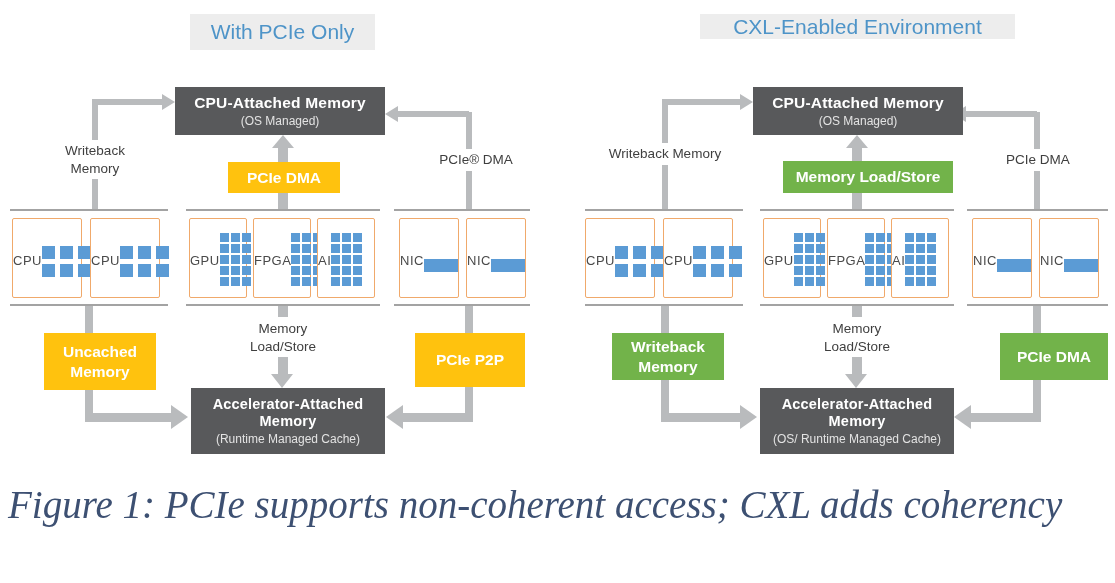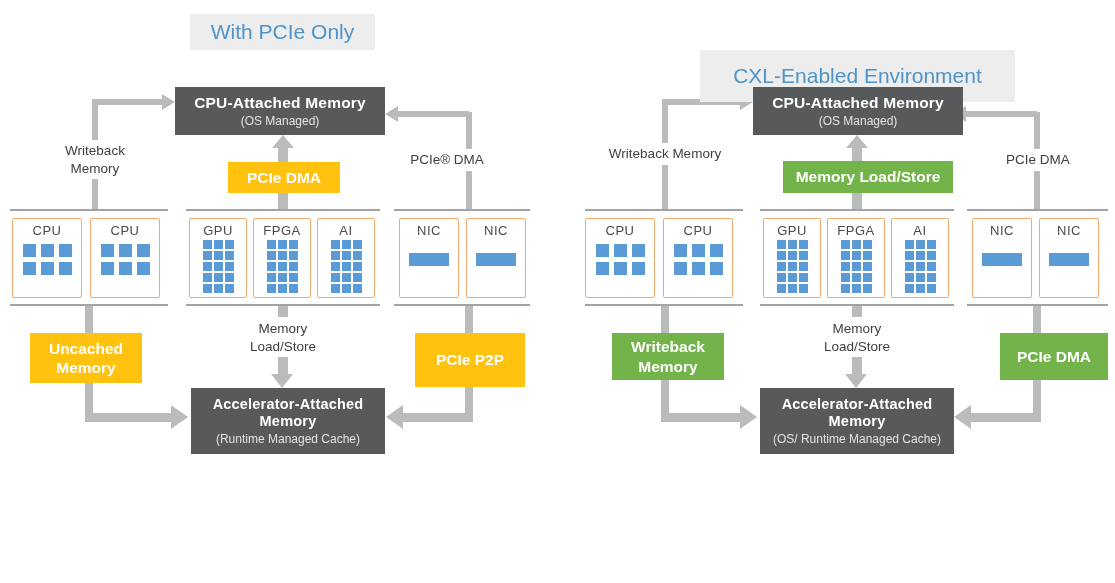--- a/index.html
+++ b/index.html
@@ -34,21 +34,21 @@
   .ah{position:absolute;width:0;height:0;z-index:1;}
   .ah-right-sm{border-top:8px solid transparent;border-bottom:8px solid transparent;border-left:13px solid var(--arrow-gray);}
   .ah-left-sm {border-top:8px solid transparent;border-bottom:8px solid transparent;border-right:13px solid var(--arrow-gray);}
   .ah-up      {border-left:11px solid transparent;border-right:11px solid transparent;border-bottom:13px solid var(--arrow-gray);}
   .ah-down    {border-left:11px solid transparent;border-right:11px solid transparent;border-top:14px solid var(--arrow-gray);}
   .ah-right-lg{border-top:12px solid transparent;border-bottom:12px solid transparent;border-left:17px solid var(--arrow-gray);}
   .ah-left-lg {border-top:12px solid transparent;border-bottom:12px solid transparent;border-right:17px solid var(--arrow-gray);}
 
   
   .device{position:absolute;top:218px;height:80px;background:#fff;box-sizing:border-box;
-    border:1.5px solid var(--device-border);border-radius:2px;display:flex;flex-direction:column;
+    border:1.5px solid var(--device-border);border-radius:2px;display:flex;flex-direction:row;
     align-items:center;z-index:2;}
   .dev-label{font-size:13px;color:#4a4a4a;margin-top:4px;letter-spacing:.5px;}
   .grid{display:grid;}
   .grid i{display:block;background:var(--chip-blue);}
   .grid.cpu{grid-template-columns:repeat(3,13px);grid-auto-rows:13px;gap:5px;margin-top:6px;}
   .grid.chip{grid-template-columns:repeat(3,9px);grid-auto-rows:9px;gap:2px;margin-top:2px;}
   .nic-bar{width:40px;height:13px;background:var(--chip-blue);margin-top:15px;}
 
   
   .caption{position:absolute;left:8px;top:482px;font-family:"Liberation Serif",serif;
@@ -75,21 +75,21 @@
     <div class="line" style="left:466px;top:112px;width:6px;height:98px;"></div>
     <div class="line" style="left:398px;top:111px;width:71px;height:6px;"></div>
     <div class="ah ah-left-sm" style="left:385px;top:106px;"></div>
 
     <div class="membox" style="left:175px;top:87px;width:210px;height:48px;">
       <div class="t">CPU-Attached Memory</div>
       <div class="s">(OS Managed)</div>
     </div>
     <div class="flow-label" style="left:45px;top:140px;width:100px;">Writeback Memory</div>
     <div class="tag yellow" style="left:228px;top:162px;width:112px;height:31px;">PCIe DMA</div>
-    <div class="flow-label nowrap" style="left:397px;top:149px;width:100px;">PCIe® DMA</div>
+    <div class="flow-label nowrap" style="left:426px;top:149px;width:100px;">PCIe® DMA</div>
 
     <div class="rail" style="left:10px;top:209px;width:158px;"></div>
     <div class="rail" style="left:10px;top:304px;width:158px;"></div>
     <div class="rail" style="left:186px;top:209px;width:194px;"></div>
     <div class="rail" style="left:186px;top:304px;width:194px;"></div>
     <div class="rail" style="left:394px;top:209px;width:136px;"></div>
     <div class="rail" style="left:394px;top:304px;width:136px;"></div>
 
     <div class="device" style="left:12px;width:70px;">
       <div class="dev-label">CPU</div>
@@ -187,31 +187,31 @@
     <div class="ah ah-right-lg" style="left:171px;top:405px;"></div>
 
     <div class="line" style="left:278px;top:306px;width:10px;height:11px;"></div>
     <div class="line" style="left:278px;top:356px;width:10px;height:18px;"></div>
     <div class="ah ah-down" style="left:271px;top:374px;"></div>
 
     <div class="line" style="left:465px;top:306px;width:8px;height:116px;"></div>
     <div class="line" style="left:403px;top:413px;width:70px;height:9px;"></div>
     <div class="ah ah-left-lg" style="left:386px;top:405px;"></div>
 
-    <div class="tag yellow" style="left:30px;top:333px;width:112px;height:50px;">Uncached Memory</div>
+    <div class="tag yellow" style="left:44px;top:333px;width:112px;height:57px;">Uncached Memory</div>
     <div class="flow-label" style="left:238px;top:318px;width:90px;">Memory Load/Store</div>
     <div class="tag yellow" style="left:415px;top:333px;width:110px;height:54px;">PCIe P2P</div>
     <div class="membox accel" style="left:191px;top:388px;width:194px;height:66px;">
       <div class="t">Accelerator-Attached Memory</div>
       <div class="s">(Runtime Managed Cache)</div>
     </div>
   </section>
 
   <section>
-    <div class="diagram-title" style="left:700px;top:14px;width:315px;height:52px;margin-top:36px;">CXL-Enabled Environment</div>
+    <div class="diagram-title" style="left:700px;top:14px;width:315px;height:25px;">CXL-Enabled Environment</div>
 
     <div class="line" style="left:662px;top:100px;width:6px;height:110px;"></div>
     <div class="line" style="left:662px;top:99px;width:78px;height:6px;"></div>
     <div class="ah ah-right-sm" style="left:740px;top:94px;"></div>
 
     <div class="line" style="left:852px;top:147px;width:10px;height:63px;"></div>
     <div class="ah ah-up" style="left:846px;top:135px;"></div>
 
     <div class="line" style="left:1034px;top:112px;width:6px;height:98px;"></div>
     <div class="line" style="left:966px;top:111px;width:71px;height:6px;"></div>
@@ -338,15 +338,16 @@
     <div class="tag green" style="left:612px;top:333px;width:112px;height:47px;">Writeback Memory</div>
     <div class="flow-label" style="left:812px;top:318px;width:90px;">Memory Load/Store</div>
     <div class="tag green" style="left:1000px;top:333px;width:108px;height:47px;">PCIe DMA</div>
     <div class="membox accel" style="left:760px;top:388px;width:194px;height:66px;">
       <div class="t">Accelerator-Attached Memory</div>
       <div class="s">(OS/ Runtime Managed Cache)</div>
     </div>
   </section>
 
   <div class="caption">
+    <div>Figure 1: PCIe supports non-coherent access; CXL adds coherency</div>
   </div>
 
 </div>
 
 </body></html>

